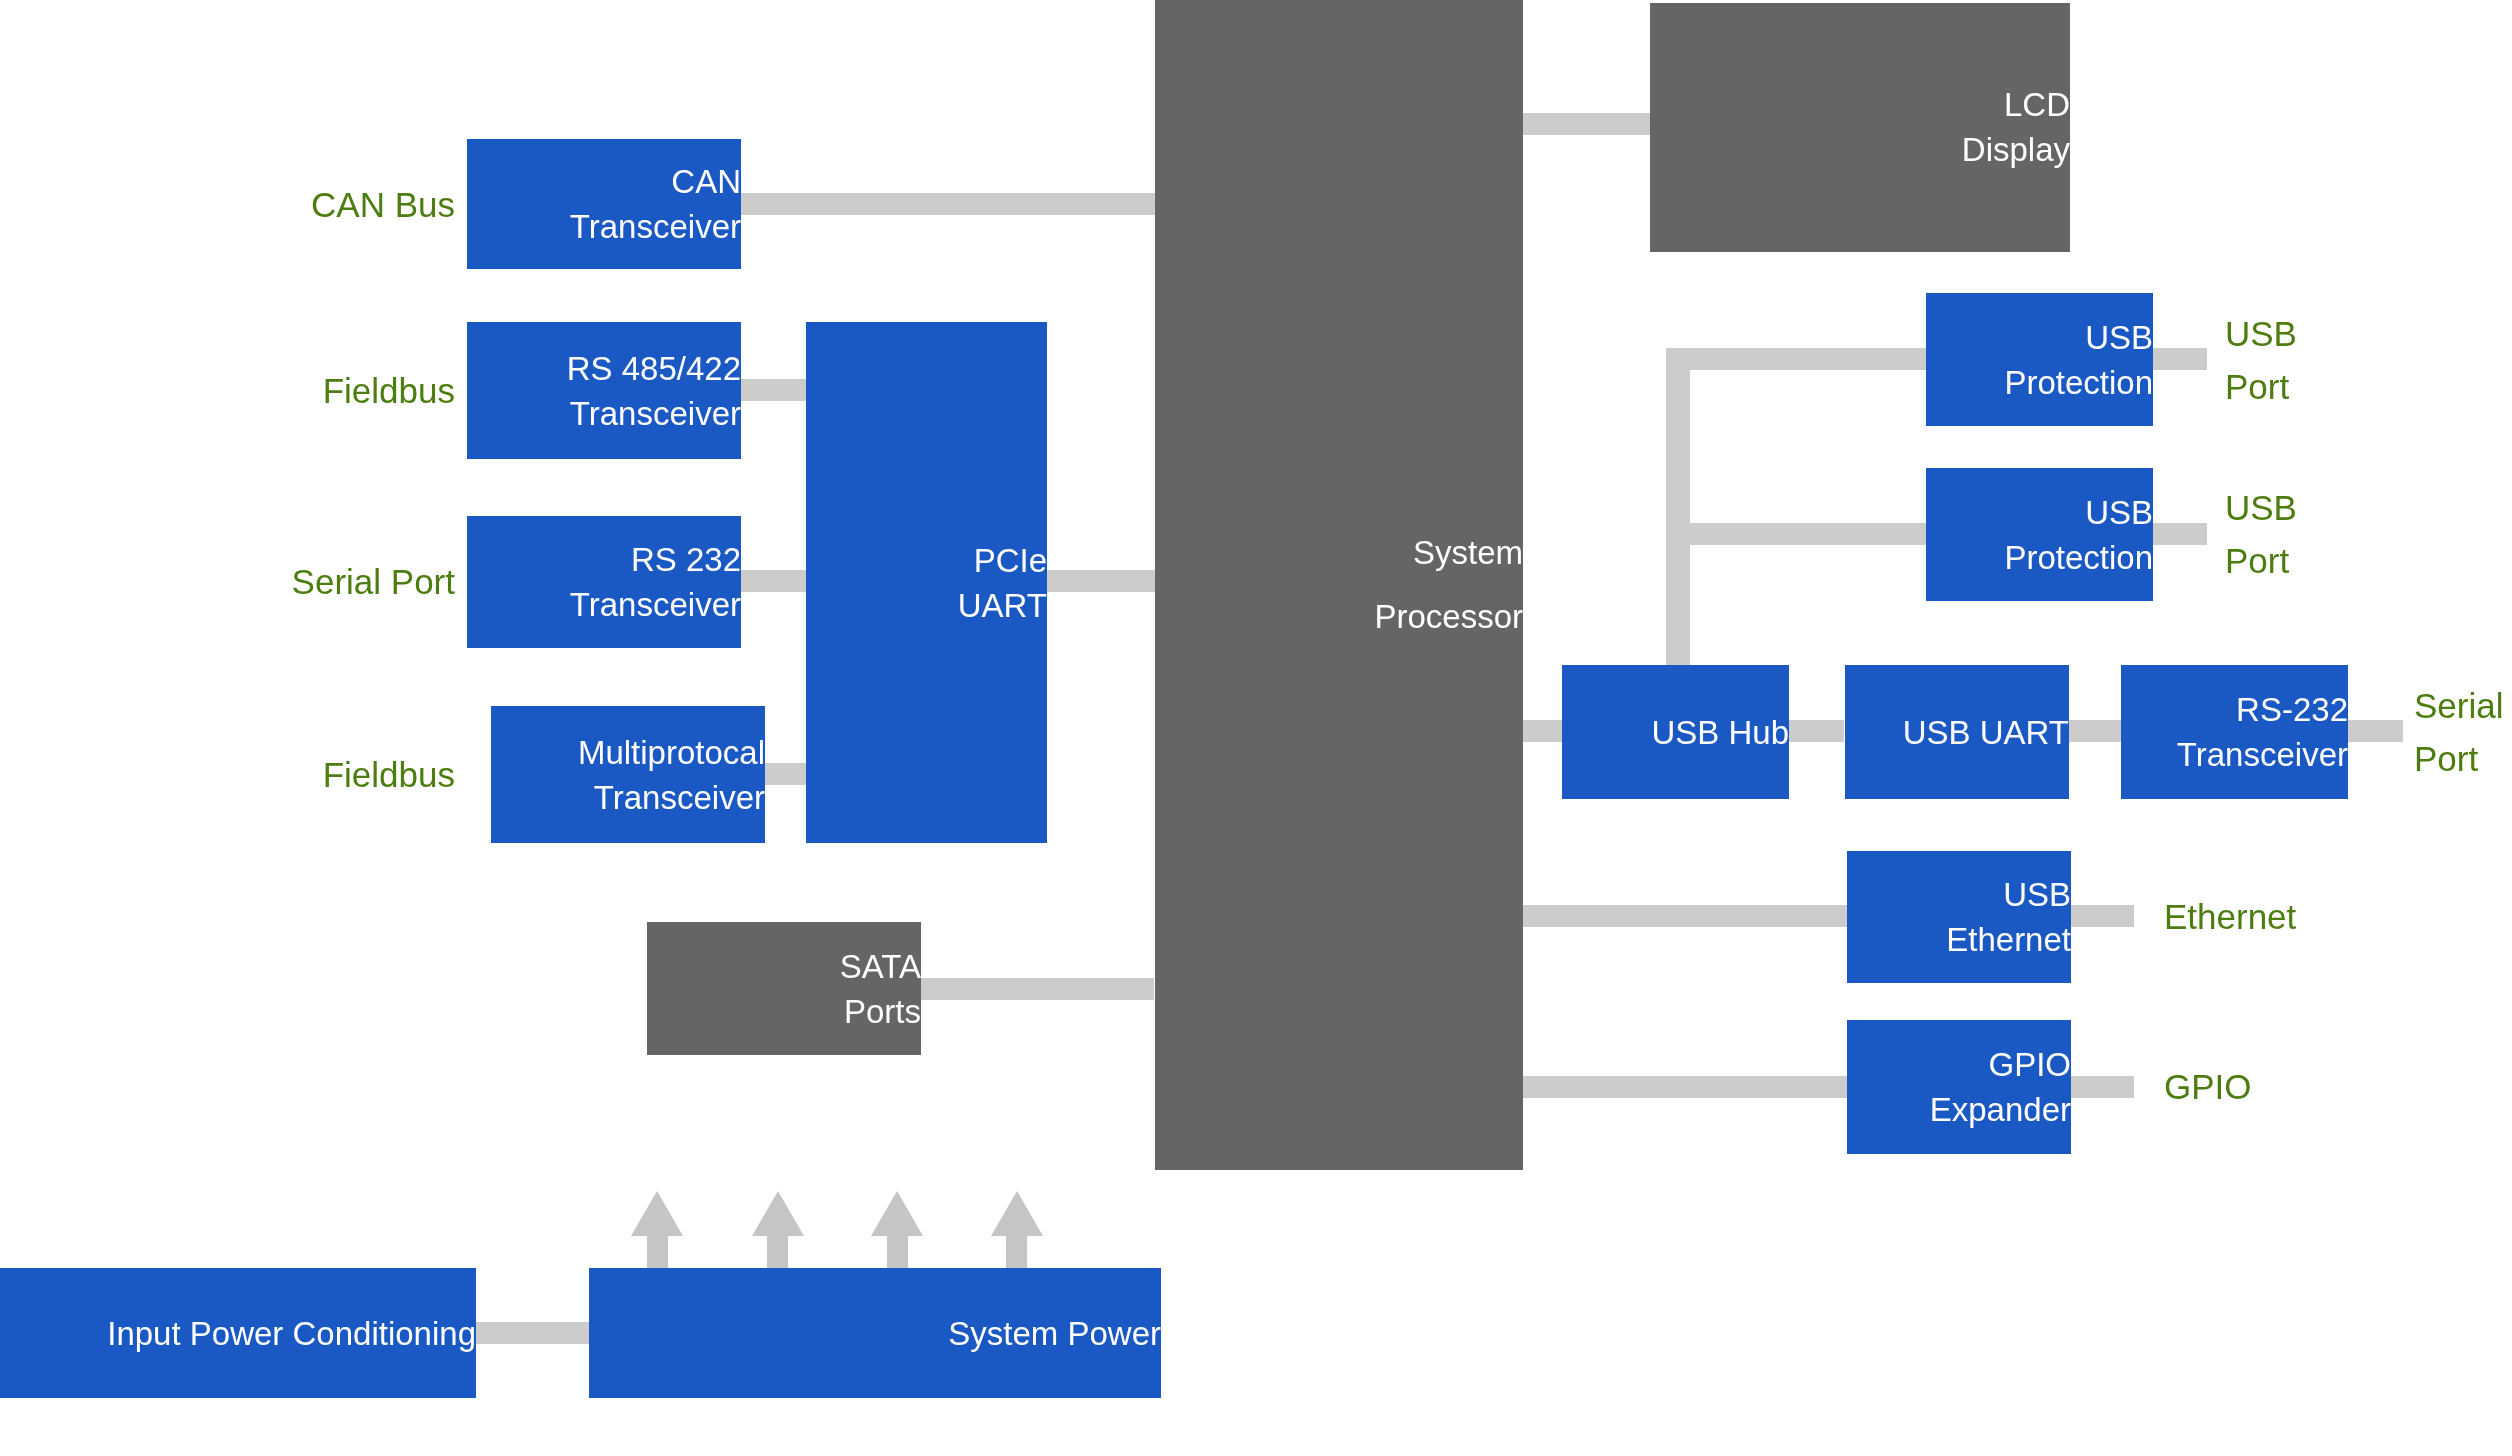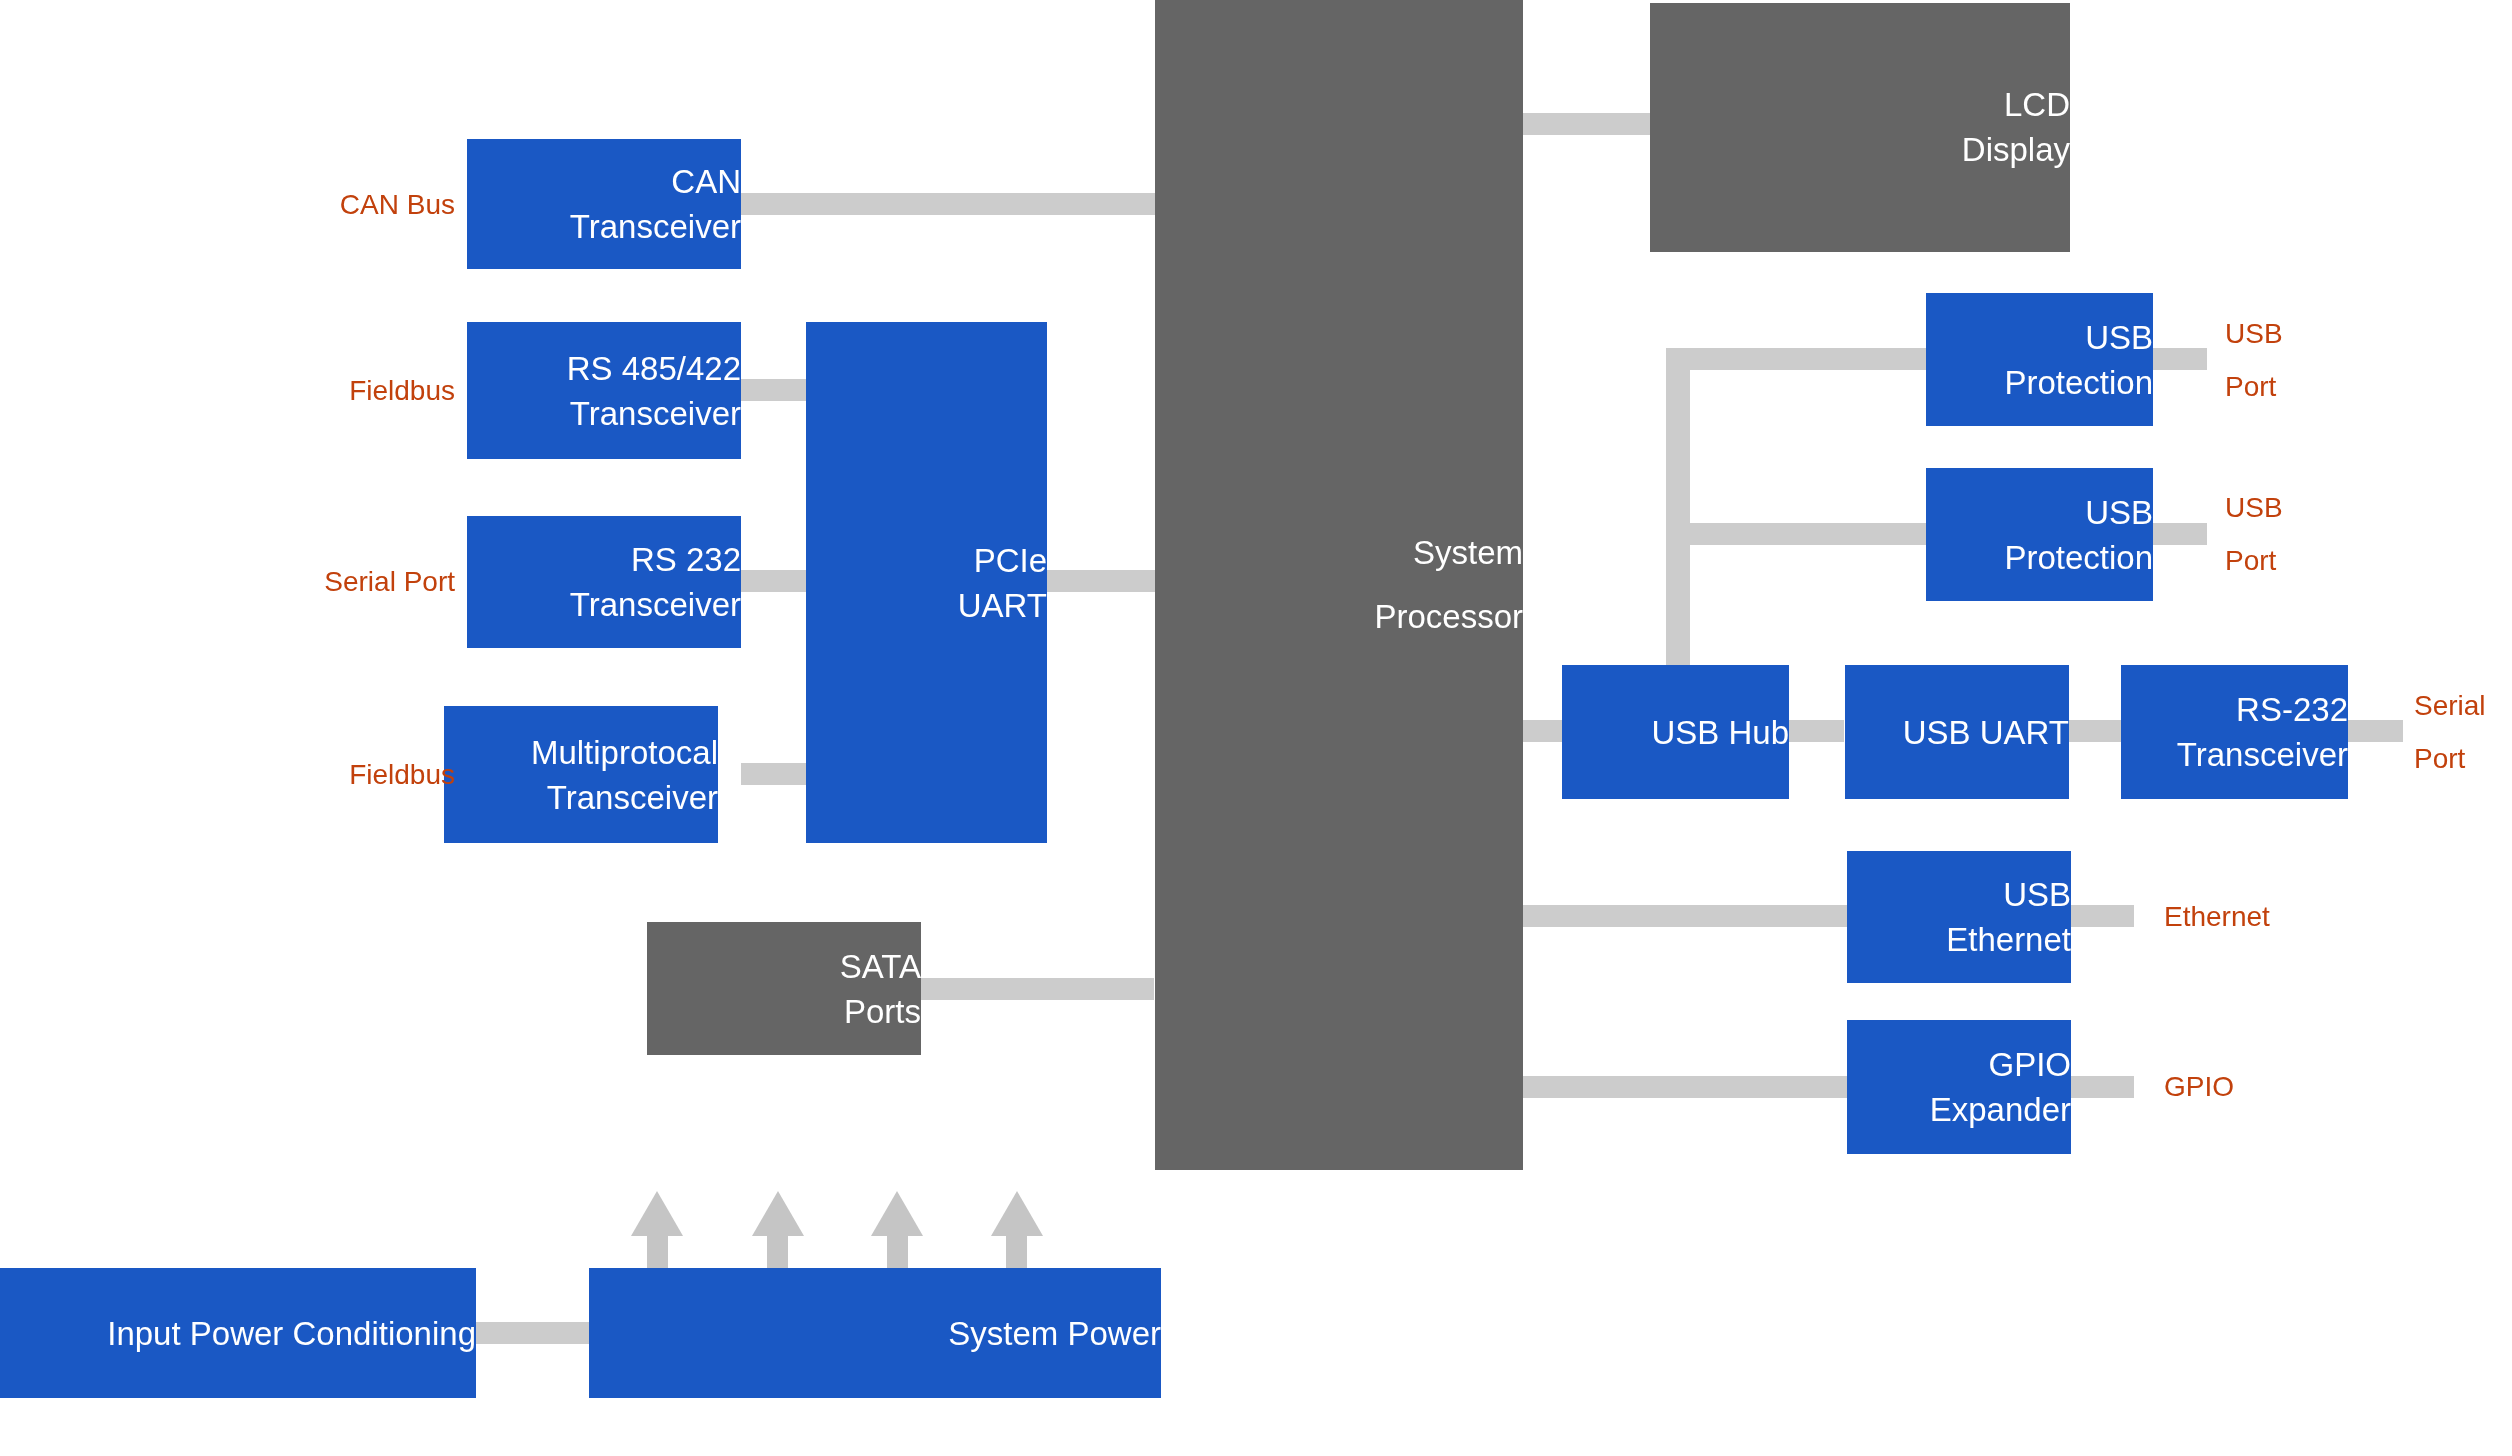--- a/index.html
+++ b/index.html
@@ -21,22 +21,22 @@
     color: #ffffff;
     font-size: 33px;
     line-height: 45px;
   }
   .block.blue { background: #1A58C4; }
   .block.gray { background: #656565; }
   .block.big  { font-size: 33px; line-height: 64px; }
   .conn { position: absolute; background: #CCCCCC; }
   .lbl {
     position: absolute;
-    color: #c2410c;
-    font-size: 28px;
+    color: #4d7c0f;
+    font-size: 35px;
     line-height: 40px;
     white-space: nowrap;
   }
   .lbl.two { line-height: 53px; }
   .lbl.right-align { text-align: right; }
   .arrow-head {
     position: absolute;
     width: 0; height: 0;
     border-left: 26px solid transparent;
     border-right: 26px solid transparent;
@@ -88,21 +88,21 @@
   <div class="block blue" style="left:467px; top:322px; width:274px; height:137px;">
     <div>RS 485/422</div>
     <div>Transceiver</div>
   </div>
 
   <div class="block blue" style="left:467px; top:516px; width:274px; height:132px;">
     <div>RS 232</div>
     <div>Transceiver</div>
   </div>
 
-  <div class="block blue" style="left:444px; top:706px; width:274px; height:137px;">
+  <div class="block blue" style="left:491px; top:706px; width:274px; height:137px;">
     <div>Multiprotocal</div>
     <div>Transceiver</div>
   </div>
 
   <div class="block blue" style="left:806px; top:322px; width:241px; height:521px;">
     <div>PCIe</div>
     <div>UART</div>
   </div>
 
   <div class="block blue" style="left:1926px; top:293px; width:227px; height:133px;">

